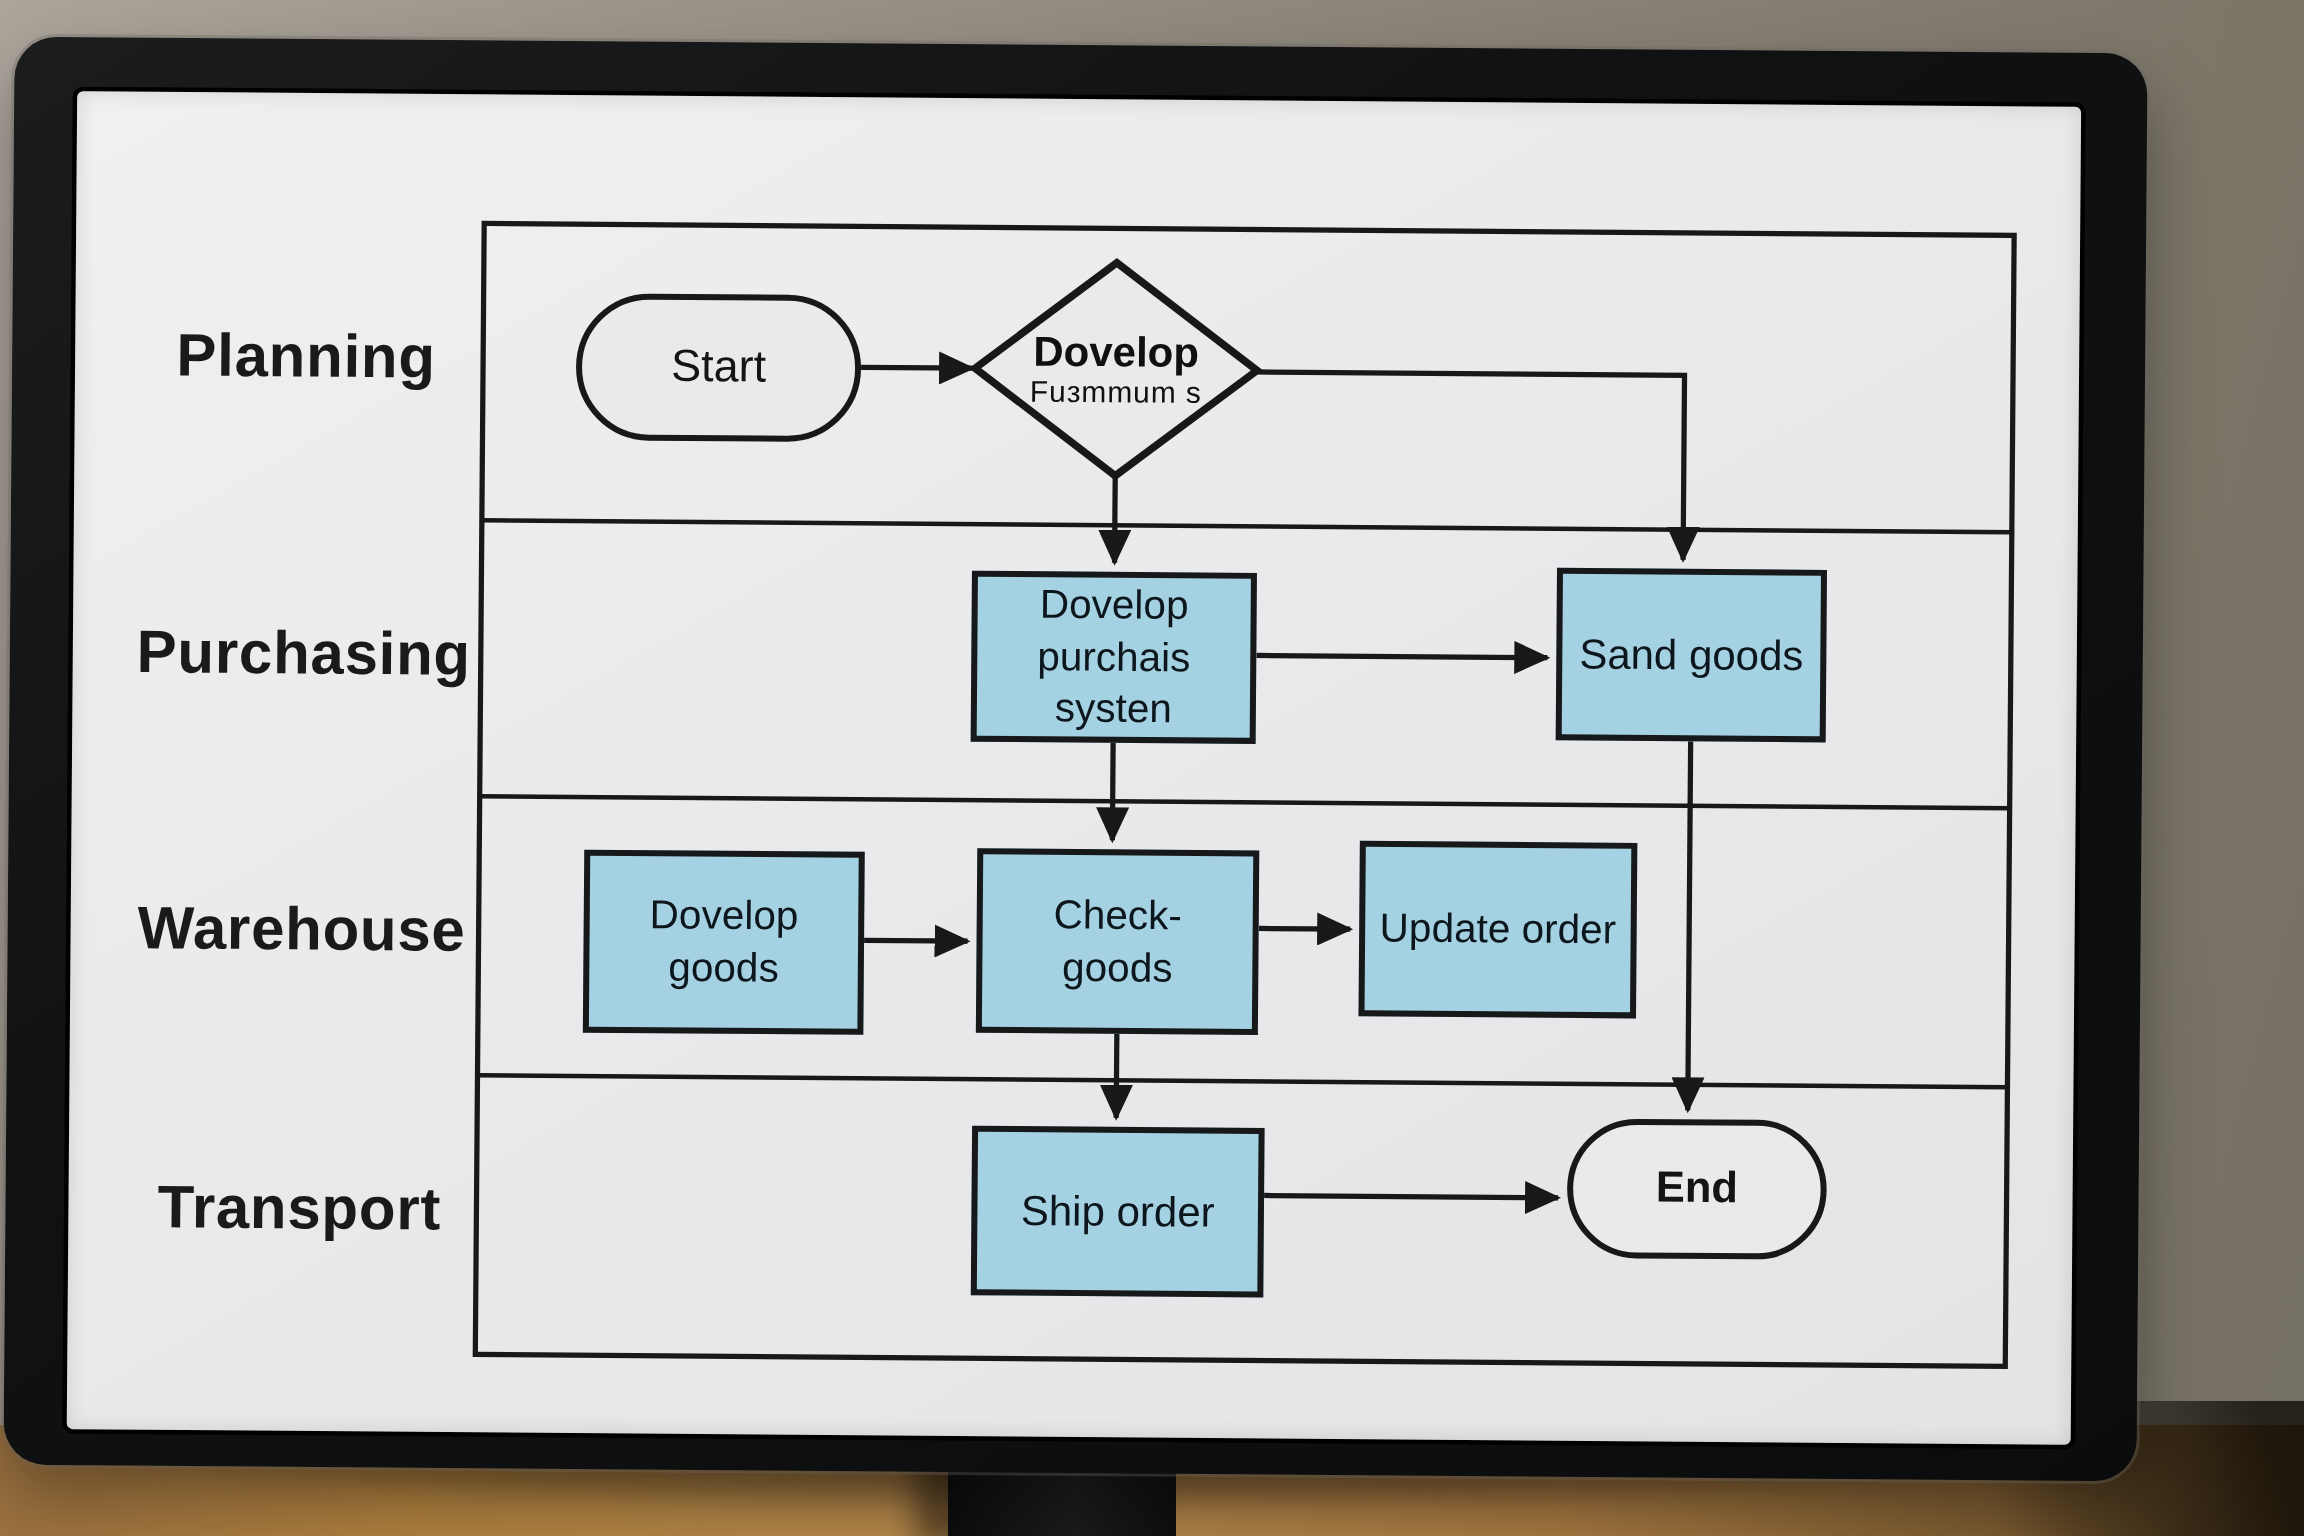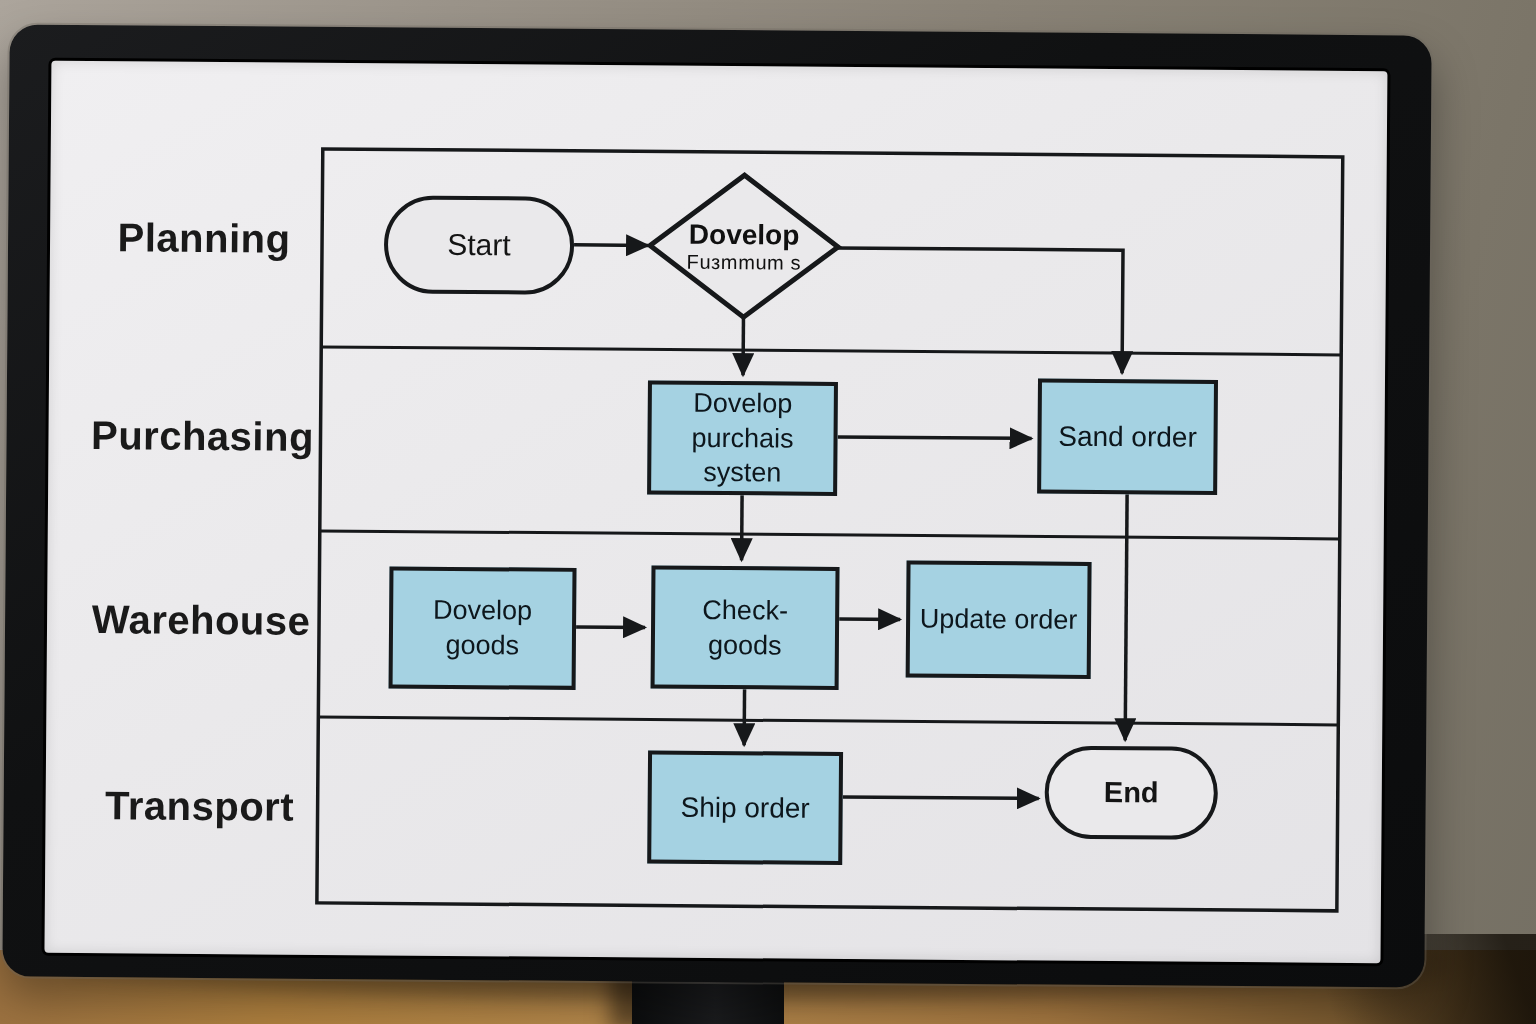--- a/index.html
+++ b/index.html
@@ -117,21 +117,21 @@
         <div class="node stadium node-start">
           <span>Start</span>
         </div>
 
         <div class="node process node-create">
           <span>Dovelop</span>
           <span>purchais systen</span>
         </div>
 
         <div class="node process node-send">
-          <span>Sand order</span>
+          <span>Sand goods</span>
         </div>
 
         <div class="node process node-receive">
           <span>Dovelop</span>
           <span>goods</span>
         </div>
 
         <div class="node process node-check">
           <span>Check-</span>
           <span>goods</span>

